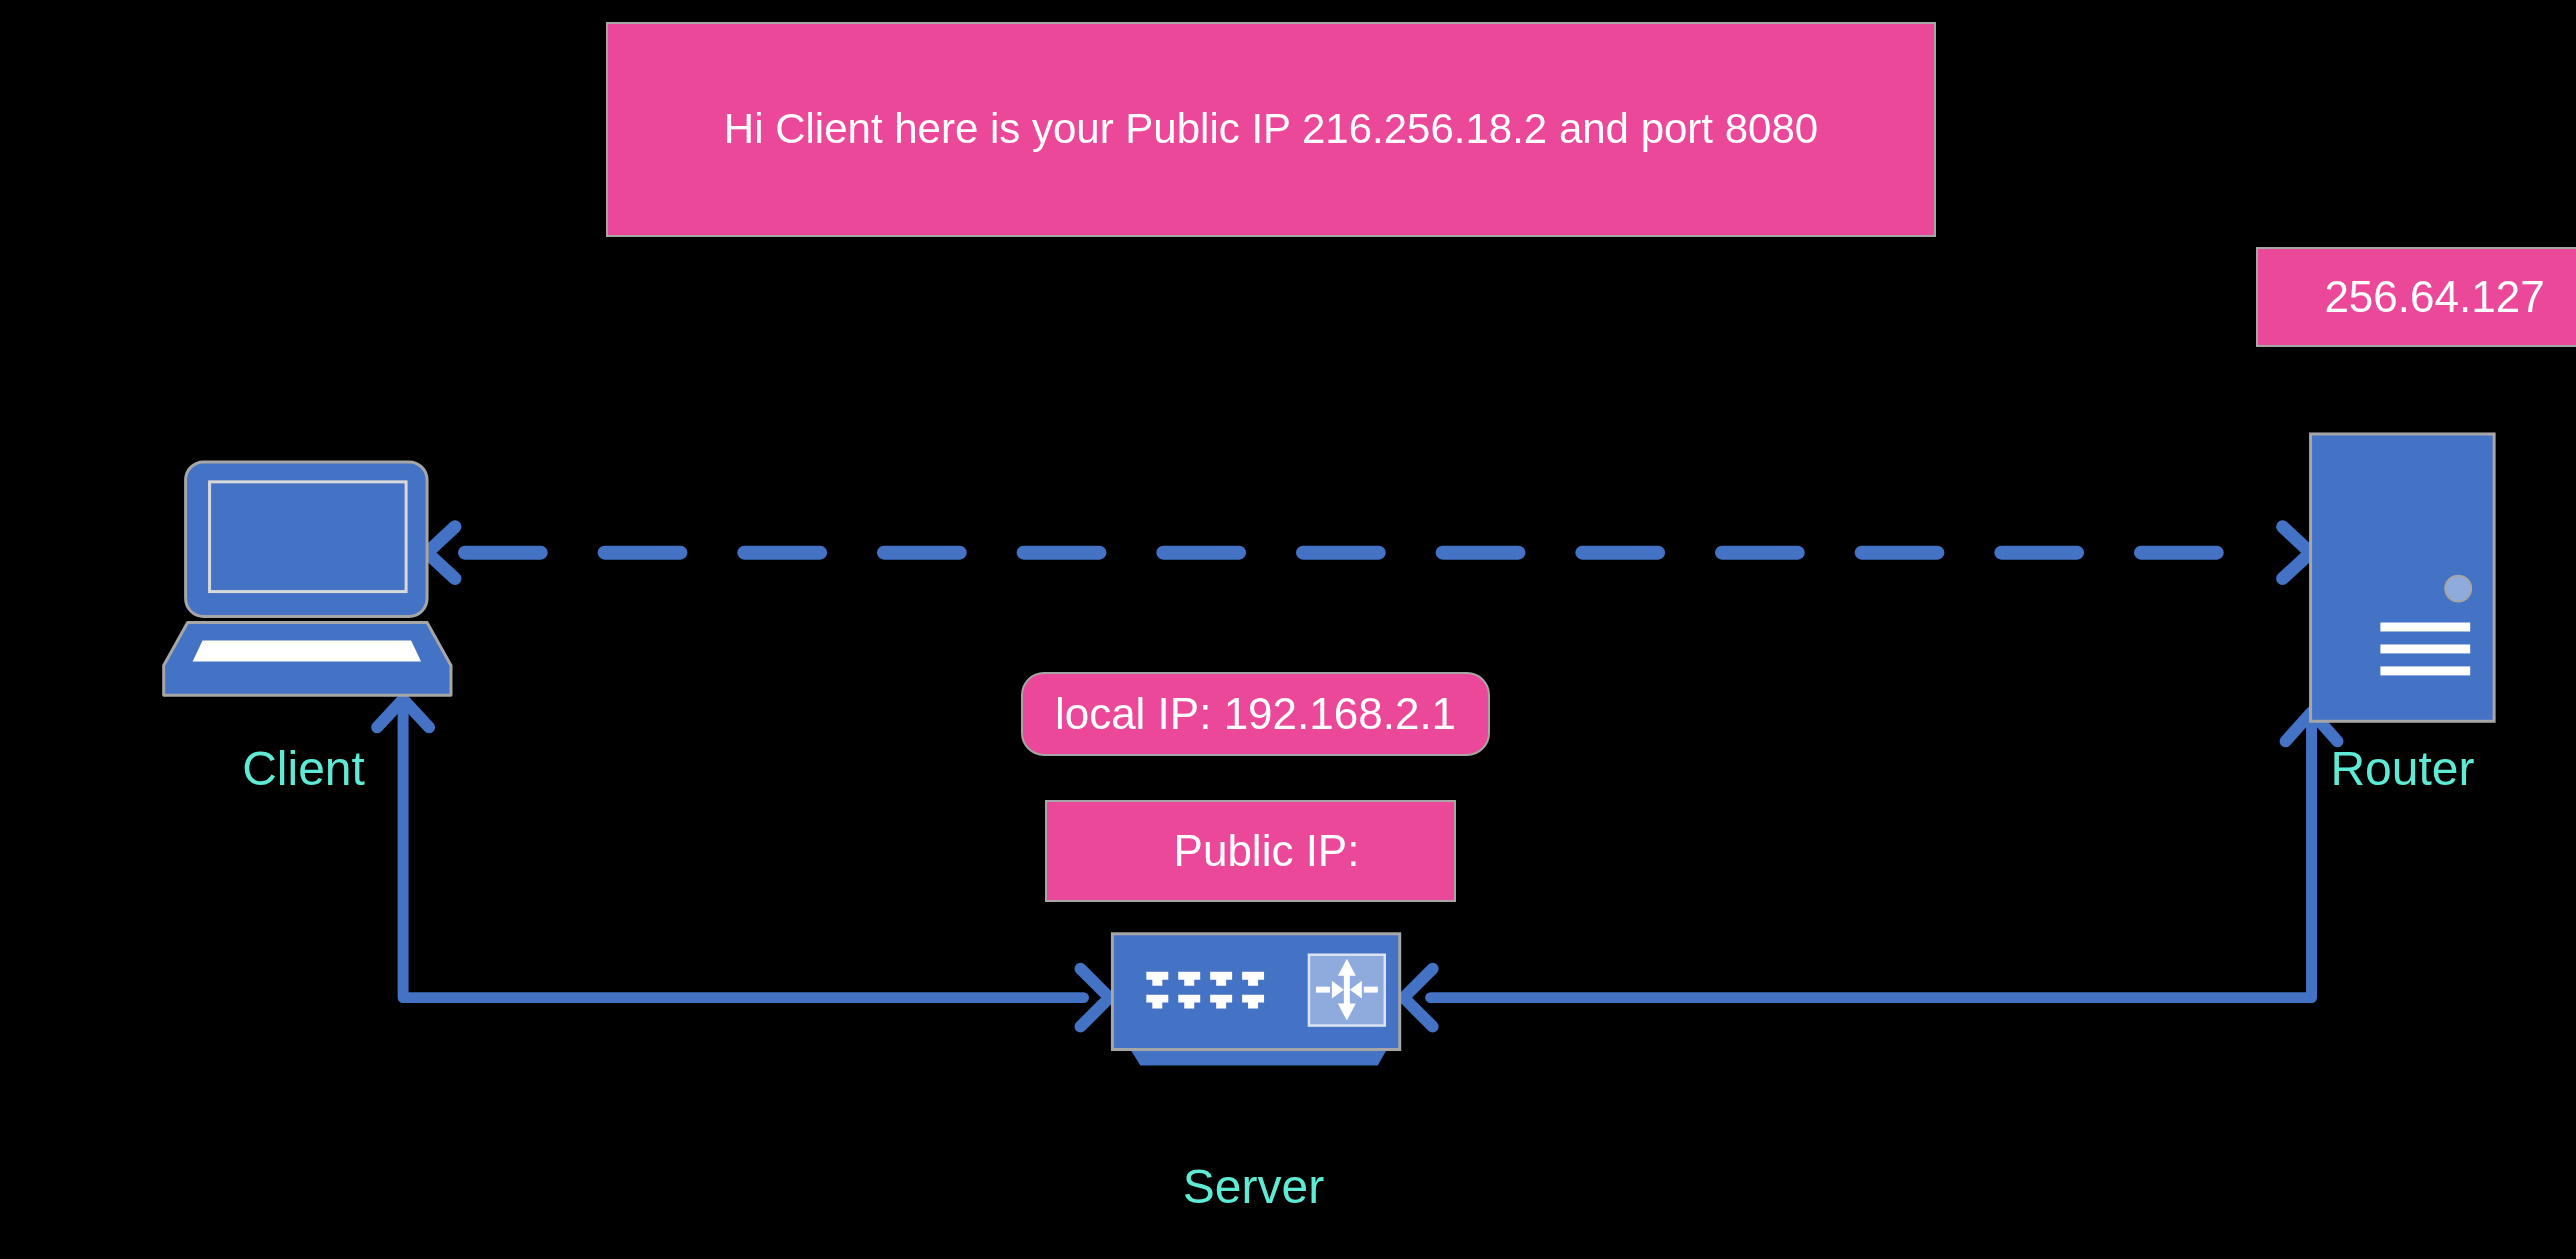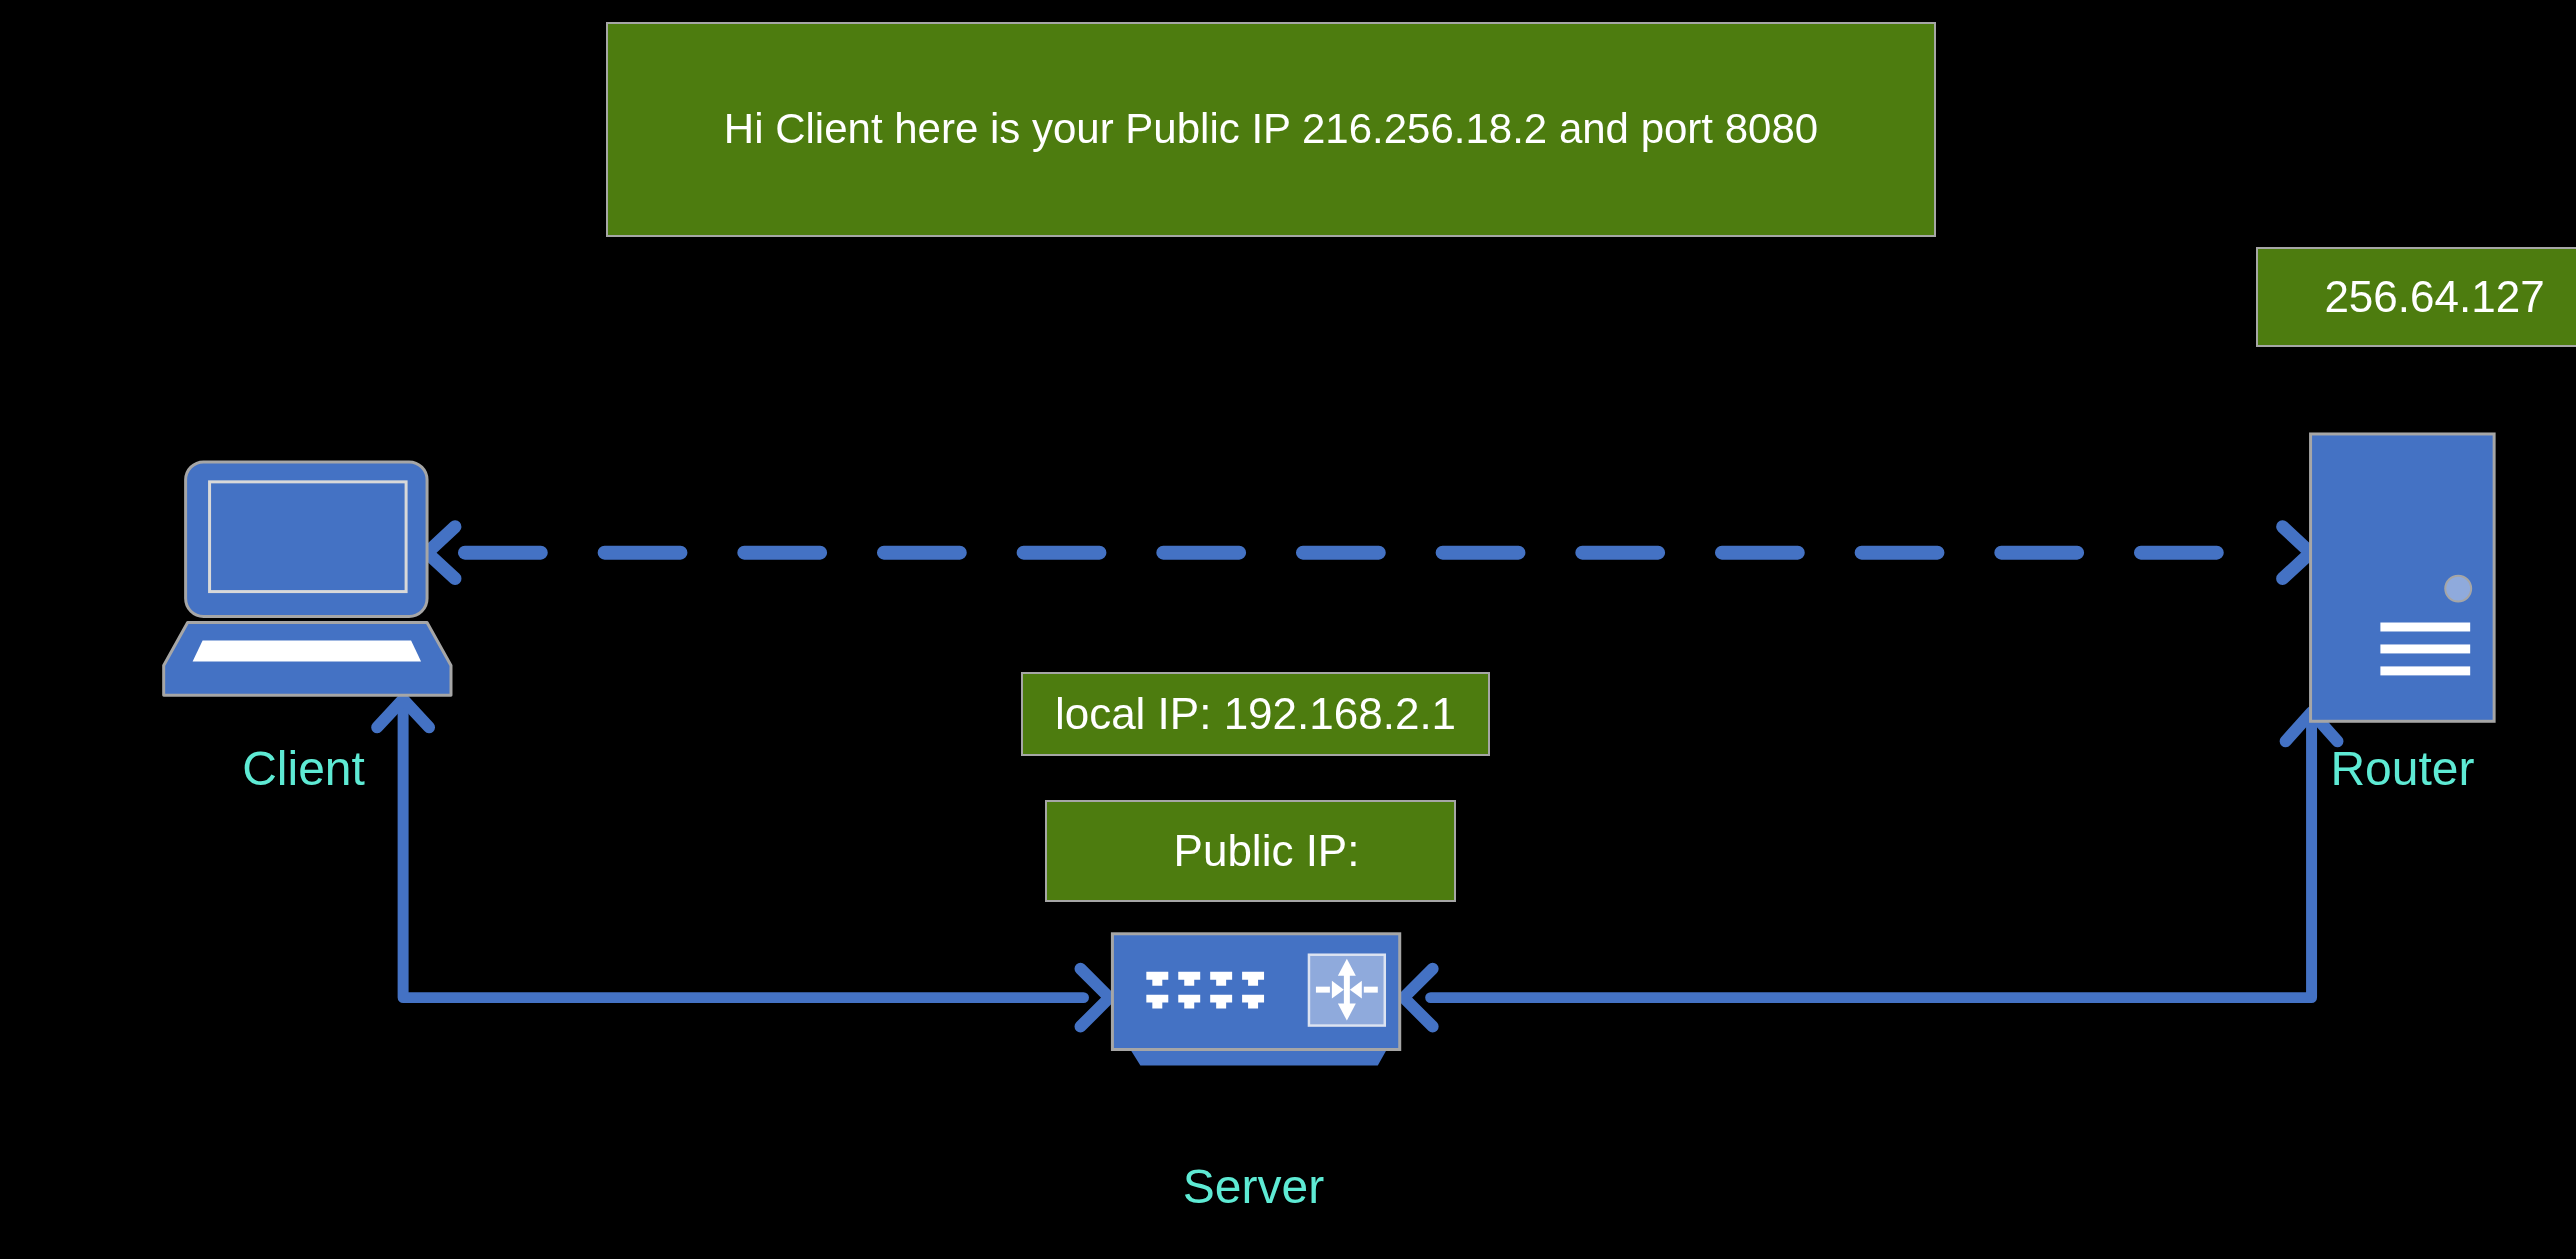--- a/index.html
+++ b/index.html
@@ -7,34 +7,34 @@
     position:relative;
     width:2576px;height:1259px;
     background:#000;
     font-family:"Liberation Sans", sans-serif;
     overflow:hidden;
   }
   svg.layer{position:absolute;left:0;top:0;}
   .callout{
     position:absolute;
     box-sizing:border-box;
-    background:#4d7c0f;
+    background:#ec4899;
     border:2px solid #A6A6A6;
     color:#fff;
     display:flex;
     align-items:center;
     justify-content:center;
     text-align:center;
     font-size:44px;
     line-height:1.2;
   }
   #top-box{left:606px;top:22px;width:1330px;height:215px;font-size:42px;}
   #left-box{left:22px;top:330px;width:436px;height:86px;}
   #right-box{left:2256px;top:247px;width:357px;height:100px;}
-  #local-box{left:1021px;top:672px;width:469px;height:84px;}
+  #local-box{left:1021px;top:672px;width:469px;height:84px;border-radius:23px;}
   #public-box{left:1045px;top:800px;width:411px;height:102px;flex-direction:column;padding-left:32px;}
   .device-label{
     position:absolute;
     width:219px;height:54px;
     color:#5eead4;
     font-size:48px;
     display:flex;align-items:center;justify-content:center;
     text-align:center;
   }
   #client-label{left:194px;top:741px;}

